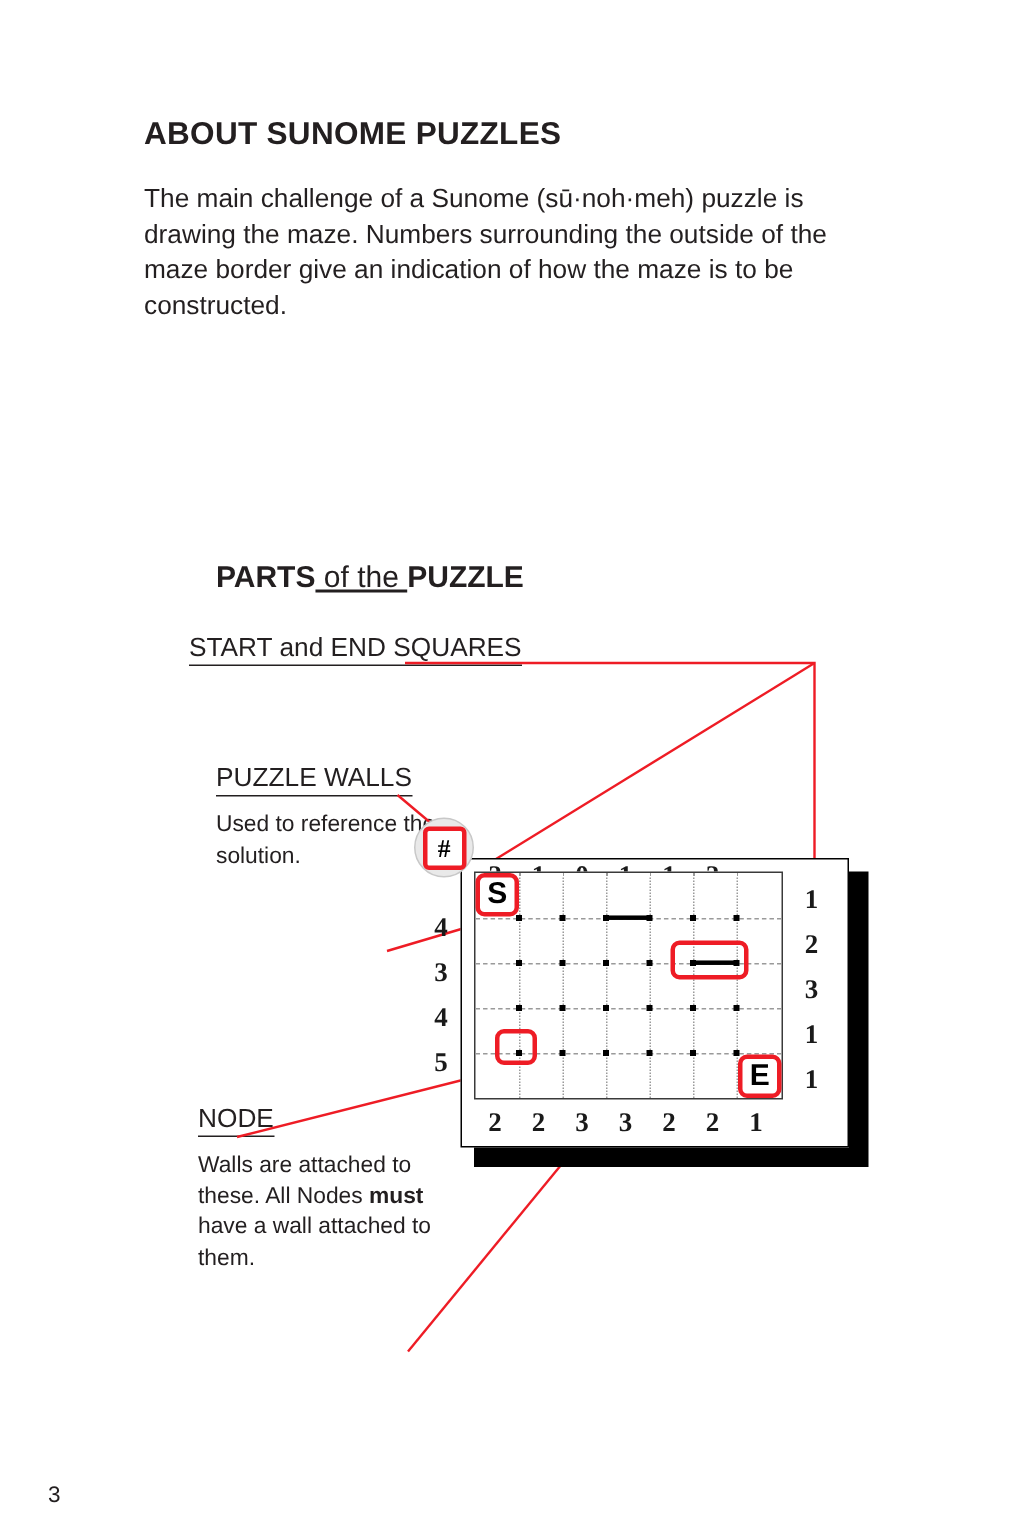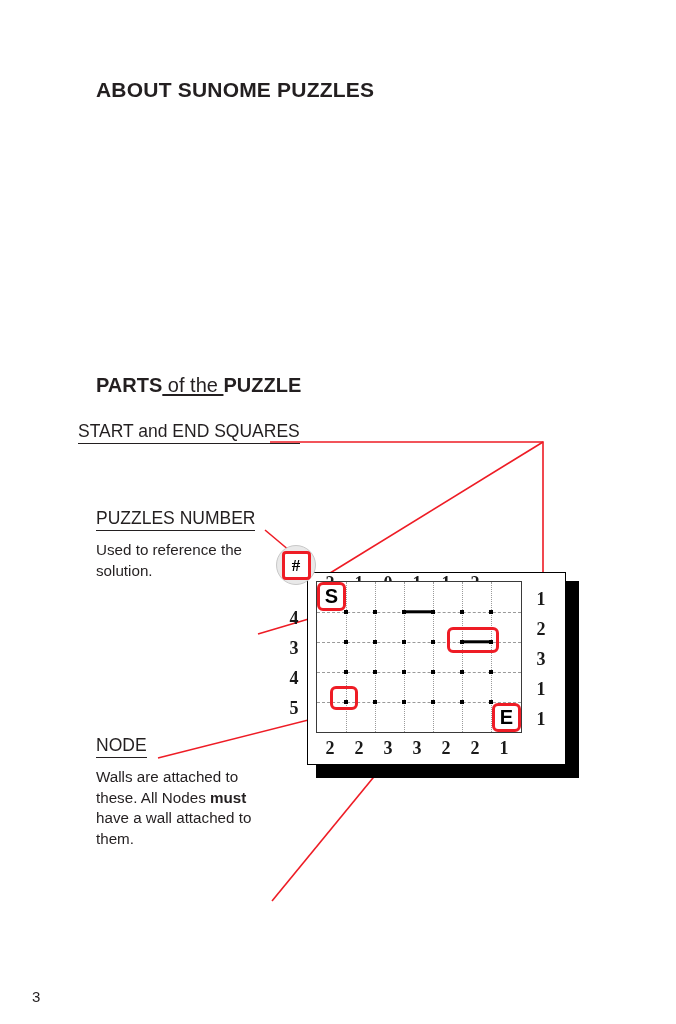--- a/index.html
+++ b/index.html
@@ -51,21 +51,21 @@
     margin: 0;
     color: #231f20;
   }
   h2.parts-title .plain {
     font-weight: normal;
     text-decoration: underline;
     text-underline-offset: 2px;
   }
 
   
-  .part-block { position: absolute; }
+  .part-block { position: absolute; margin-left: 48px; }
   .part-head {
     font-size: 17.5px;
     font-weight: normal;
     color: #231f20;
     border-bottom: 1.6px solid #231f20;
     display: inline-block;
     padding-bottom: 1px;
     white-space: nowrap;
   }
   .part-desc {
@@ -227,37 +227,38 @@
     color: #231f20;
   }
 </style>
 </head>
 <body>
 
 <div class="page">
 
   <div class="content">
     <h1 class="section-title">ABOUT SUNOME PUZZLES</h1>
+    <p class="body-text">The main challenge of a Sunome (sū·noh·meh) puzzle is drawing the maze. Numbers surrounding the outside of the maze border give an indication of how the maze is to be constructed.</p>
   </div>
 
   <div class="part-block" style="left:96px; top:374px;">
     <h2 class="parts-title"><span>PARTS</span><span class="plain"> of the </span><span>PUZZLE</span></h2>
   </div>
 
   <div class="part-block" style="left:78px; top:421px;">
     <div class="part-head">START and END SQUARES</div>
   </div>
 
   <div class="part-block" style="left:96px; top:508px;">
-    <div class="part-head">PUZZLES NUMBER</div>
+    <div class="part-head">PUZZLE WALLS</div>
     <div class="part-desc" style="width:165px;">Used to reference the solution.</div>
   </div>
 
 
-  <div class="part-block" style="left:96px; top:735px;">
+  <div class="part-block" style="left:84px; top:735px;">
     <div class="part-head">NODE</div>
     <div class="part-desc" style="width:180px;"><span>Walls are attached to these. All Nodes </span><b>must</b><span> have a wall attached to them.</span></div>
   </div>
 
   <div class="part-block" style="left:96px; top:884px;">
   </div>
 
   <svg class="annot" viewBox="0 0 676 1024">
 
     <path d="M 270 442 L 543 442 L 543 716" stroke="#ee1c25" stroke-width="1.6" fill="none"></path>

